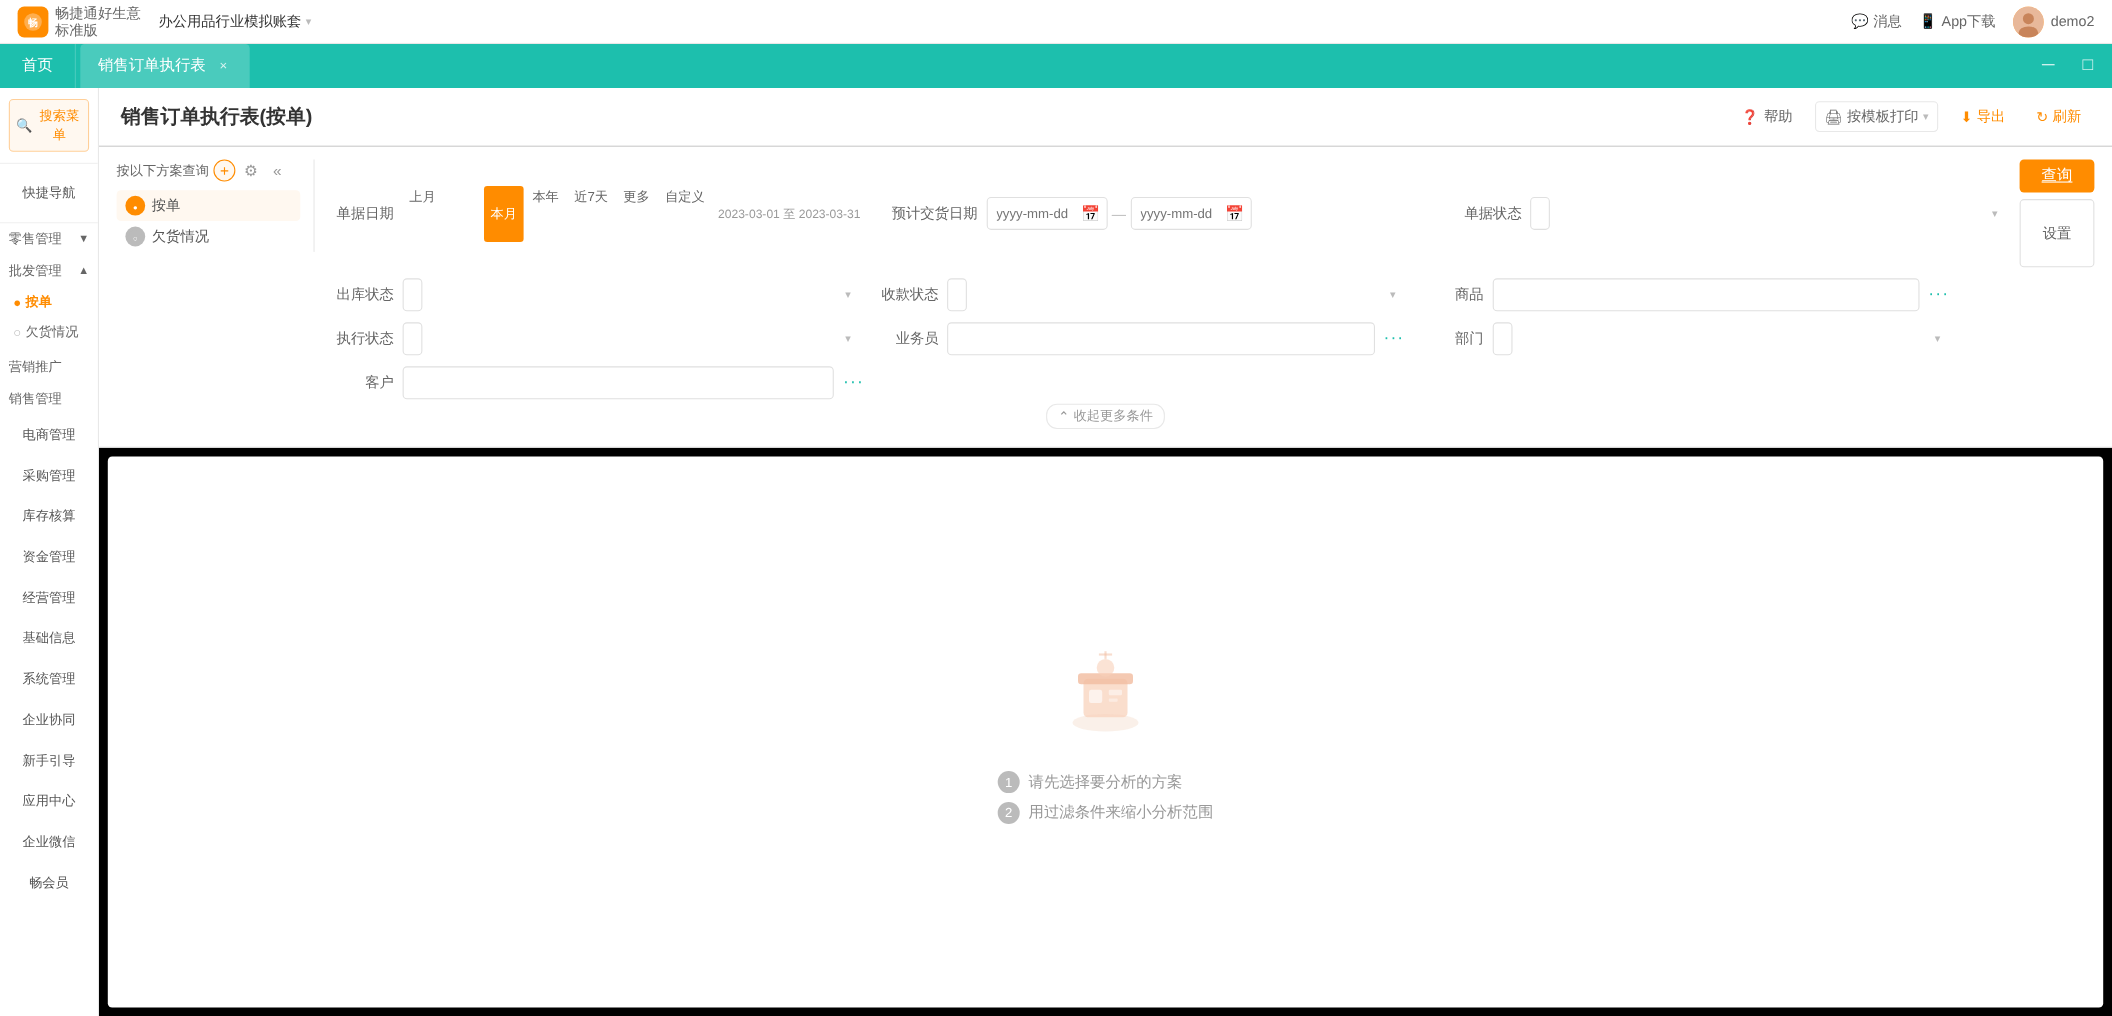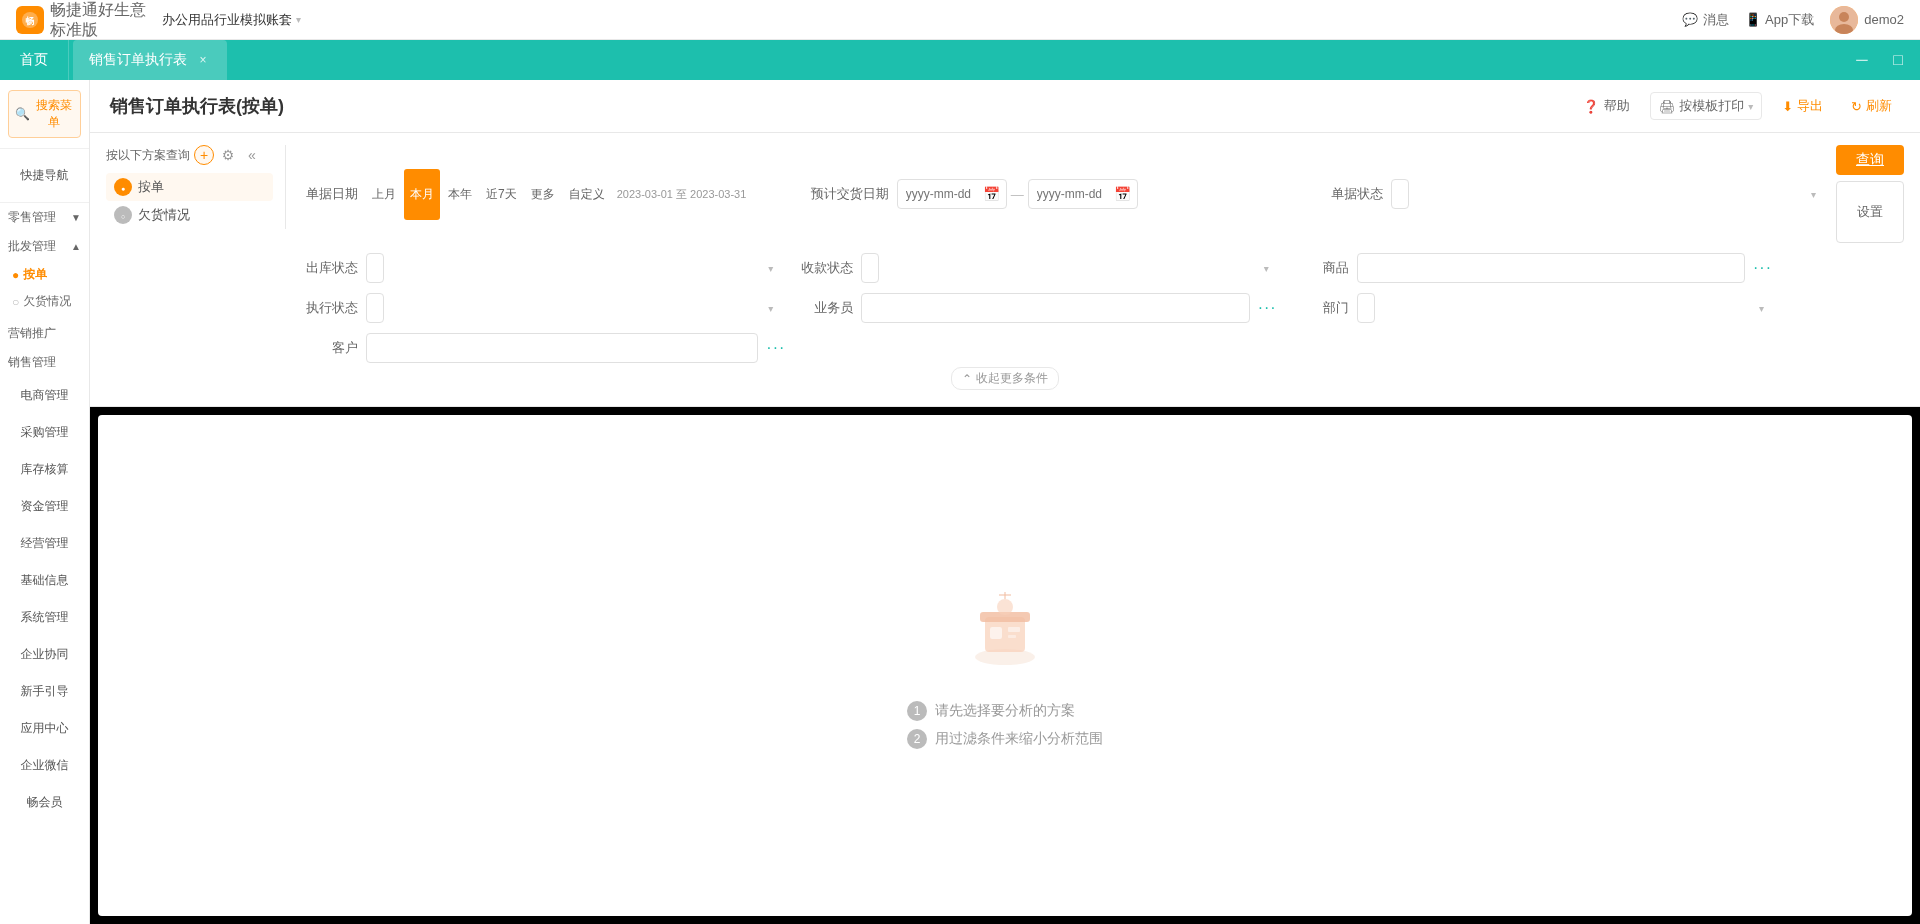--- a/index.html
+++ b/index.html
@@ -3,21 +3,21 @@
   <meta charset="utf-8">
   <style>
     * { box-sizing: border-box; margin: 0; padding: 0; }
     body { font-family: 'Microsoft YaHei', Arial, sans-serif; font-size: 13px; background: #f5f5f5; color: #333; display: flex; flex-direction: column; height: 924px; overflow: hidden; }
 
     
     .topbar { height: 40px; background: #fff; border-bottom: 1px solid #e8e8e8; display: flex; align-items: center; justify-content: space-between; padding: 0 16px; flex-shrink: 0; }
     .topbar-left { display: flex; align-items: center; gap: 8px; }
     .logo-area { display: flex; align-items: center; gap: 6px; }
     .logo-icon { width: 28px; height: 28px; background: #ff8c00; border-radius: 6px; display: flex; align-items: center; justify-content: center; color: #fff; font-size: 12px; font-weight: bold; }
-    .logo-text { font-size: 16px; color: #666; line-height: 1.2; }
+    .logo-text { font-size: 13px; color: #666; line-height: 1.2; }
     .app-selector { display: flex; align-items: center; gap: 4px; color: #333; font-size: 13px; cursor: pointer; padding: 4px 8px; border-radius: 4px; }
     .topbar-right { display: flex; align-items: center; gap: 16px; }
     .topbar-action { display: flex; align-items: center; gap: 4px; color: #666; font-size: 13px; cursor: pointer; }
     .avatar { width: 28px; height: 28px; border-radius: 50%; background: #ffb366; display: flex; align-items: center; justify-content: center; color: #fff; font-size: 11px; overflow: hidden; }
 
     
     .tabbar { height: 40px; background: #1dbfad; display: flex; align-items: center; padding: 0 0; flex-shrink: 0; }
     .tab-home { height: 40px; padding: 0 20px; display: flex; align-items: center; color: #fff; font-size: 14px; cursor: pointer; background: #1dbfad; border-right: 1px solid rgba(255,255,255,0.2); }
     .tab-active { height: 40px; padding: 0 16px; display: flex; align-items: center; gap: 8px; color: #fff; font-size: 14px; cursor: pointer; background: rgba(255,255,255,0.2); border-radius: 4px 4px 0 0; margin: 0 4px; }
     .tab-close { color: rgba(255,255,255,0.8); font-size: 12px; cursor: pointer; display: flex; align-items: center; justify-content: center; width: 16px; height: 16px; border-radius: 50%; }
@@ -63,21 +63,21 @@
     .scheme-item-icon.gray { background: #bbb; }
     .scheme-item-label { font-size: 13px; }
 
     .filter-main { flex: 1; }
     .filter-field { display: flex; align-items: center; gap: 8px; }
     .filter-label { font-size: 13px; color: #666; white-space: nowrap; min-width: 60px; text-align: right; flex-shrink: 0; }
     .filter-input { flex: 1; height: 30px; border: 1px solid #e0e0e0; border-radius: 4px; padding: 0 8px; font-size: 13px; color: #333; background: #fff; outline: none; }
     .filter-select { flex: 1; height: 30px; border: 1px solid #e0e0e0; border-radius: 4px; padding: 0 8px; font-size: 13px; color: #333; background: #fff; outline: none; appearance: none; cursor: pointer; display: flex; align-items: center; justify-content: space-between; position: relative; }
     .filter-select-wrap { flex: 1; position: relative; }
     .filter-select-wrap .chevron { position: absolute; right: 8px; top: 50%; transform: translateY(-50%); color: #bbb; font-size: 10px; pointer-events: none; }
-    .filter-date-tabs { display: flex; align-items: center; gap: 2px; }
+    .filter-date-tabs { display: flex; align-items: flex-start; gap: 2px; }
     .date-tab { padding: 2px 6px; font-size: 12px; color: #666; cursor: pointer; border-radius: 3px; }
     .date-tab.active { background: #ff8c00; color: #fff; border-radius: 3px; }
     .filter-date-input { width: 110px; height: 30px; border: 1px solid #e0e0e0; border-radius: 4px; padding: 0 28px 0 8px; font-size: 12px; color: #999; background: #fff; outline: none; }
     .date-separator { color: #bbb; }
     .btn-search { background: #ff8c00; color: #fff; border: none; border-radius: 4px; padding: 6px 20px; font-size: 14px; cursor: pointer; font-weight: 500; text-decoration: underline; }
     .btn-settings { background: #fff; color: #666; border: 1px solid #e0e0e0; border-radius: 4px; padding: 21px 16px; font-size: 13px; cursor: pointer; }
     .filter-collapse-row { display: flex; justify-content: center; padding: 4px 0; }
     .collapse-btn { display: flex; align-items: center; gap: 4px; font-size: 12px; color: #999; cursor: pointer; padding: 2px 10px; border-radius: 10px; border: 1px solid #e8e8e8; background: #fff; }
 
     
@@ -263,21 +263,21 @@
         </div>
 
         <div class="filter-main">
 
           <div style="display:flex;align-items:center;gap:12px;margin-bottom:10px;">
             <div class="filter-field" style="flex:1;">
               <span class="filter-label">单据日期</span>
               <div style="display:flex;align-items:center;gap:6px;">
                 <div class="filter-date-tabs">
                   <div class="date-tab">上月</div>
-                  <div class="date-tab active" style="background:#ff8c00;color:#fff;padding:17px 6px;border-radius:3px;">本月</div>
+                  <div class="date-tab active" style="background:#ff8c00;color:#fff;padding:17px 6px;border-radius:3px;margin-left:36px;">本月</div>
                   <div class="date-tab">本年</div>
                   <div class="date-tab">近7天</div>
                   <div class="date-tab">更多</div>
                   <div class="date-tab">自定义</div>
                 </div>
                 <span style="font-size:11px;color:#999;">2023-03-01 至 2023-03-31</span>
               </div>
             </div>
             <div class="filter-field" style="flex:1;">
               <span class="filter-label">预计交货日期</span>

